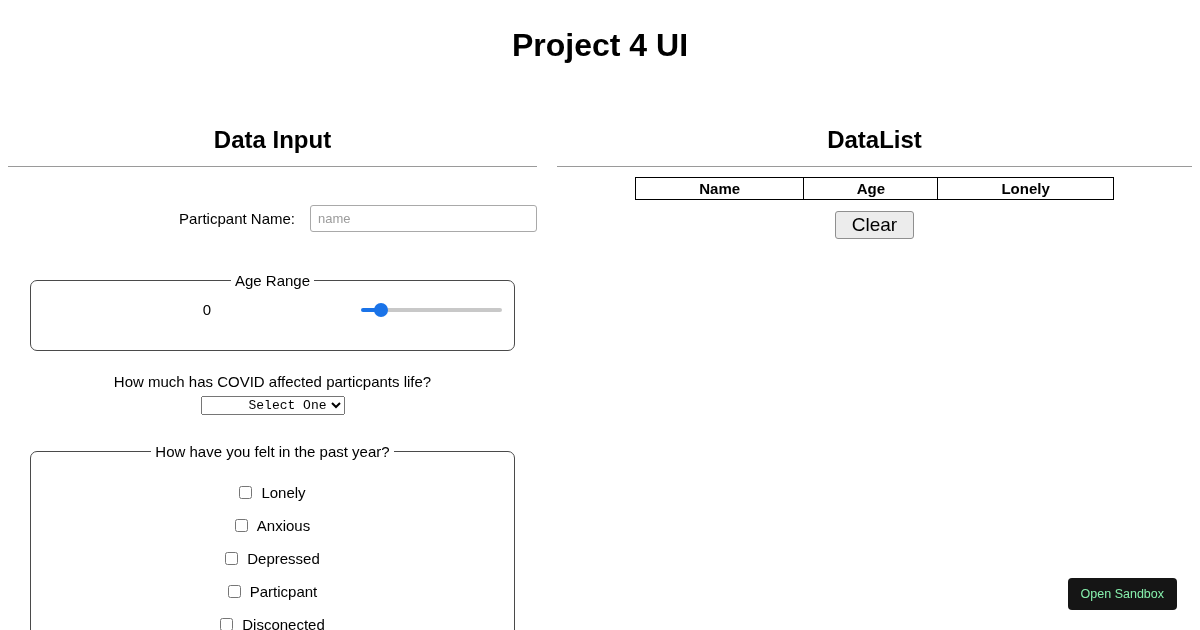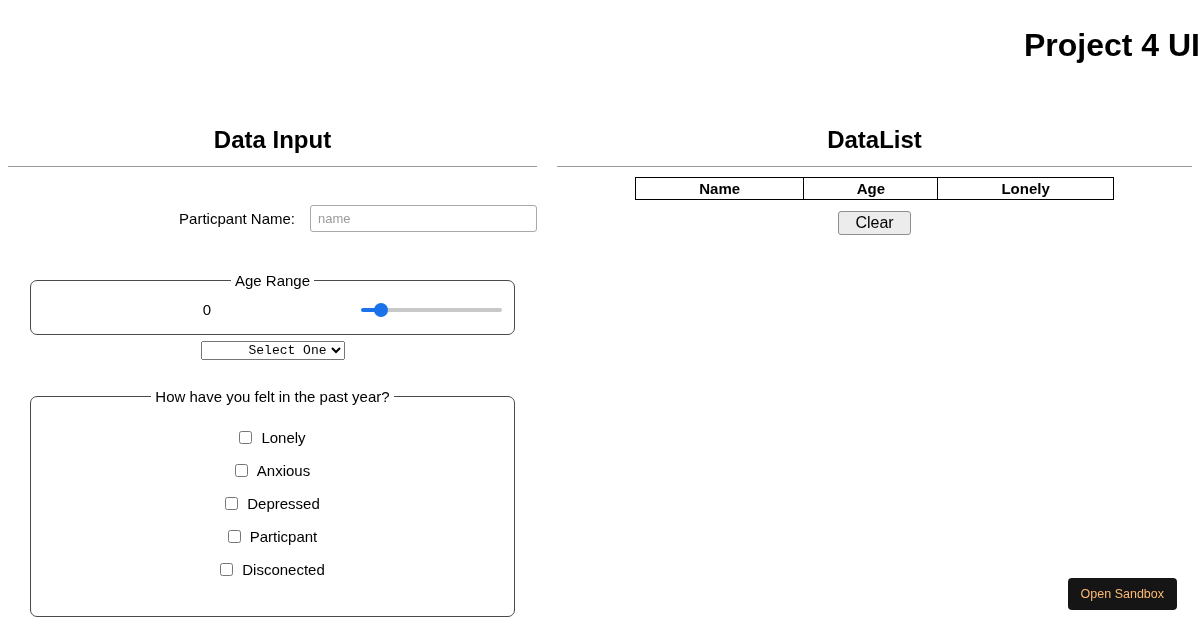--- a/index.html
+++ b/index.html
@@ -6,21 +6,21 @@
   html, body {
     margin: 0; padding: 0;
     width: 1200px; height: 630px;
     overflow: hidden;
     background: #ffffff;
     color: #000000;
     font-family: "Liberation Sans", sans-serif;
     position: relative;
   }
   h1.page-title {
-    text-align: right;
+    text-align: center;
     font-size: 32px;
     font-weight: bold;
     margin: 27px 0 0 0;
   }
   .columns {
     display: flex;
     gap: 20px;
     padding: 0 8px;
     margin-top: 62px;
     align-items: flex-start;
@@ -56,21 +56,21 @@
     padding: 0 7px;
     font-size: 13px;
     font-family: "Liberation Sans", sans-serif;
     outline: none;
   }
   .participant-row input::placeholder { color: #9b9b9b; }
   fieldset.box {
     border: 1px solid #4a4a4a;
     border-radius: 7px;
     margin: 40px 0 0 0;
-    padding: 8px 12px 16px 12px;
+    padding: 8px 12px 32px 12px;
     width: 485px;
     margin-left: auto;
     margin-right: auto;
   }
   fieldset.box legend {
     margin: 0 auto;
     padding: 0 4px;
     font-size: 15px;
   }
   .age-row {
@@ -144,34 +144,34 @@
     font-weight: bold;
     padding: 2px 0;
     background: #fff;
     text-align: center;
   }
   table.data-table th:nth-child(1) { width: 161px; }
   table.data-table th:nth-child(2) { width: 128px; }
   table.data-table th:nth-child(3) { width: 168px; }
   .clear-wrap { text-align: center; margin-top: 11px; }
   button.clear-button {
-    font-size: 16px;
+    font-size: 19px;
     font-family: "Liberation Sans", sans-serif;
     padding: 2px 16px;
     background: #ececec;
     border: 1px solid #8f8f8f;
     border-radius: 3px;
     cursor: pointer;
   }
   button.sandbox-button {
     position: absolute;
     right: 23px;
     bottom: 20px;
     background: #151515;
-    color: #fdba74;
+    color: #86efac;
     border: none;
     border-radius: 4px;
     padding: 9px 13px;
     font-size: 12.5px;
     font-family: "Liberation Sans", sans-serif;
     cursor: pointer;
   }
 </style>
 </head>
 <body>
@@ -190,20 +190,21 @@
     </div>
 
     <fieldset class="box">
       <legend>Age Range</legend>
       <div class="age-row">
         <span>0</span>
         <input type="range" min="0" max="100" value="10" style="background: linear-gradient(to right, rgb(26, 115, 232) 10%, rgb(200, 200, 200) 10%);">
       </div>
     </fieldset>
 
+    <div class="covid-question">How much has COVID affected particpants life?</div>
     <div class="covid-select-wrap">
       <select class="covid-select">
         <option>Select One</option>
       </select>
     </div>
 
     <fieldset class="box feelings">
       <legend>How have you felt in the past year?</legend>
       <div class="feelings-rows">
         <div class="feeling-row">

